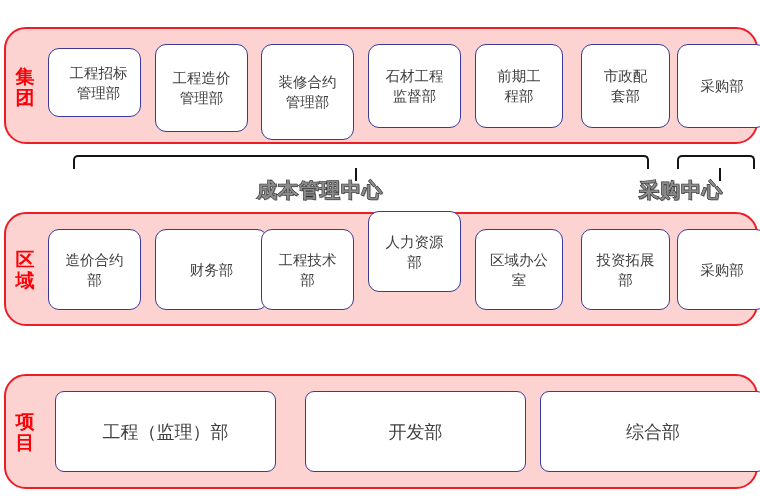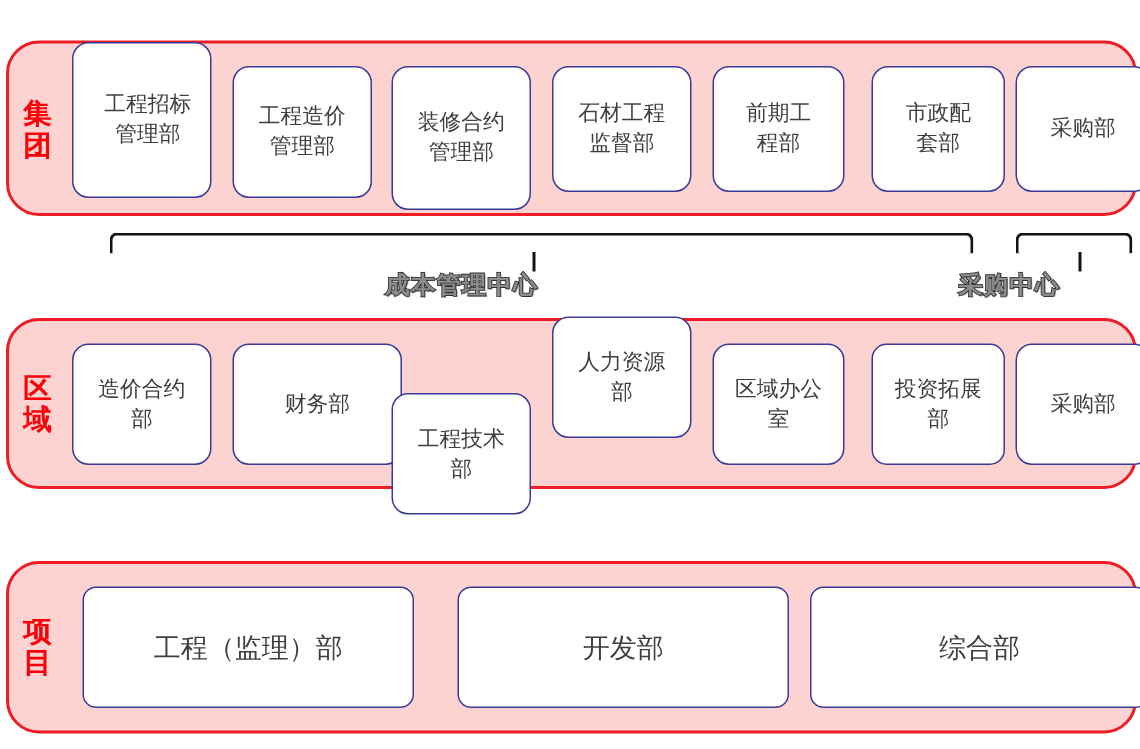--- a/index.html
+++ b/index.html
@@ -87,21 +87,21 @@
     width: 0;
     border-left: 2.2px solid #141414;
     height: 13px;
   }
 
   
   .center-label {
     position: absolute;
     font-family: "DejaVu Sans", "Liberation Sans", sans-serif;
     font-weight: bold;
-    font-size: 16px;
+    font-size: 20px;
     line-height: 24px;
     color: #8c8c8c;
     letter-spacing: 1px;
     white-space: nowrap;
     -webkit-text-stroke: 1.1px #2b2b2b;
     paint-order: stroke fill;
     text-shadow: 1px 1px 0 rgba(60,60,60,0.55);
   }
   .cl-cost  { left: 257px; top: 178px; }
   .cl-proc  { left: 639px; top: 178px; }
@@ -109,21 +109,21 @@
 </head>
 <body>
 
 <div id="canvas">
 
   <div class="band band-group"></div>
 
   <div class="tier-label tier-group" style="white-space: pre-line;">集
 团</div>
 
-  <div class="dept" style="left: 48px; top: 28px; width: 93px; height: 104px; white-space: pre-line; padding-left: 12px;">工程招标
+  <div class="dept" style="left: 48px; top: 48px; width: 93px; height: 69px; white-space: pre-line; padding-left: 12px;">工程招标
 管理部</div>
   <div class="dept" style="left: 155px; top: 44px; width: 93px; height: 88px; white-space: pre-line;">工程造价
 管理部</div>
   <div class="dept" style="left: 261px; top: 44px; width: 93px; height: 96px; white-space: pre-line;">装修合约
 管理部</div>
   <div class="dept" style="left: 368px; top: 44px; width: 93px; height: 84px; white-space: pre-line;">石材工程
 监督部</div>
   <div class="dept" style="left: 475px; top: 44px; width: 88px; height: 84px; white-space: pre-line;">前期工
 程部</div>
   <div class="dept" style="left: 581px; top: 44px; width: 89px; height: 84px; white-space: pre-line;">市政配
@@ -139,21 +139,21 @@
   <div class="center-label cl-proc">采购中心</div>
 
   <div class="band band-region"></div>
 
   <div class="tier-label tier-region" style="white-space: pre-line;">区
 域</div>
 
   <div class="dept" style="left: 48px; top: 229px; width: 93px; height: 81px; white-space: pre-line;">造价合约
 部</div>
   <div class="dept" style="left: 155px; top: 229px; width: 113px; height: 81px; white-space: pre-line;">财务部</div>
-  <div class="dept" style="left: 261px; top: 229px; width: 93px; height: 81px; white-space: pre-line; margin-top: 33px;">工程技术
+  <div class="dept" style="left: 261px; top: 229px; width: 93px; height: 81px; white-space: pre-line;">工程技术
 部</div>
   <div class="dept" style="left: 368px; top: 211px; width: 93px; height: 81px; white-space: pre-line;">人力资源
 部</div>
   <div class="dept" style="left: 475px; top: 229px; width: 88px; height: 81px; white-space: pre-line;">区域办公
 室</div>
   <div class="dept" style="left: 581px; top: 229px; width: 89px; height: 81px; white-space: pre-line; border-radius: 10px;">投资拓展
 部</div>
   <div class="dept" style="left: 677px; top: 229px; width: 90px; height: 81px; white-space: pre-line;">采购部</div>
 
   <div class="band band-project"></div>

